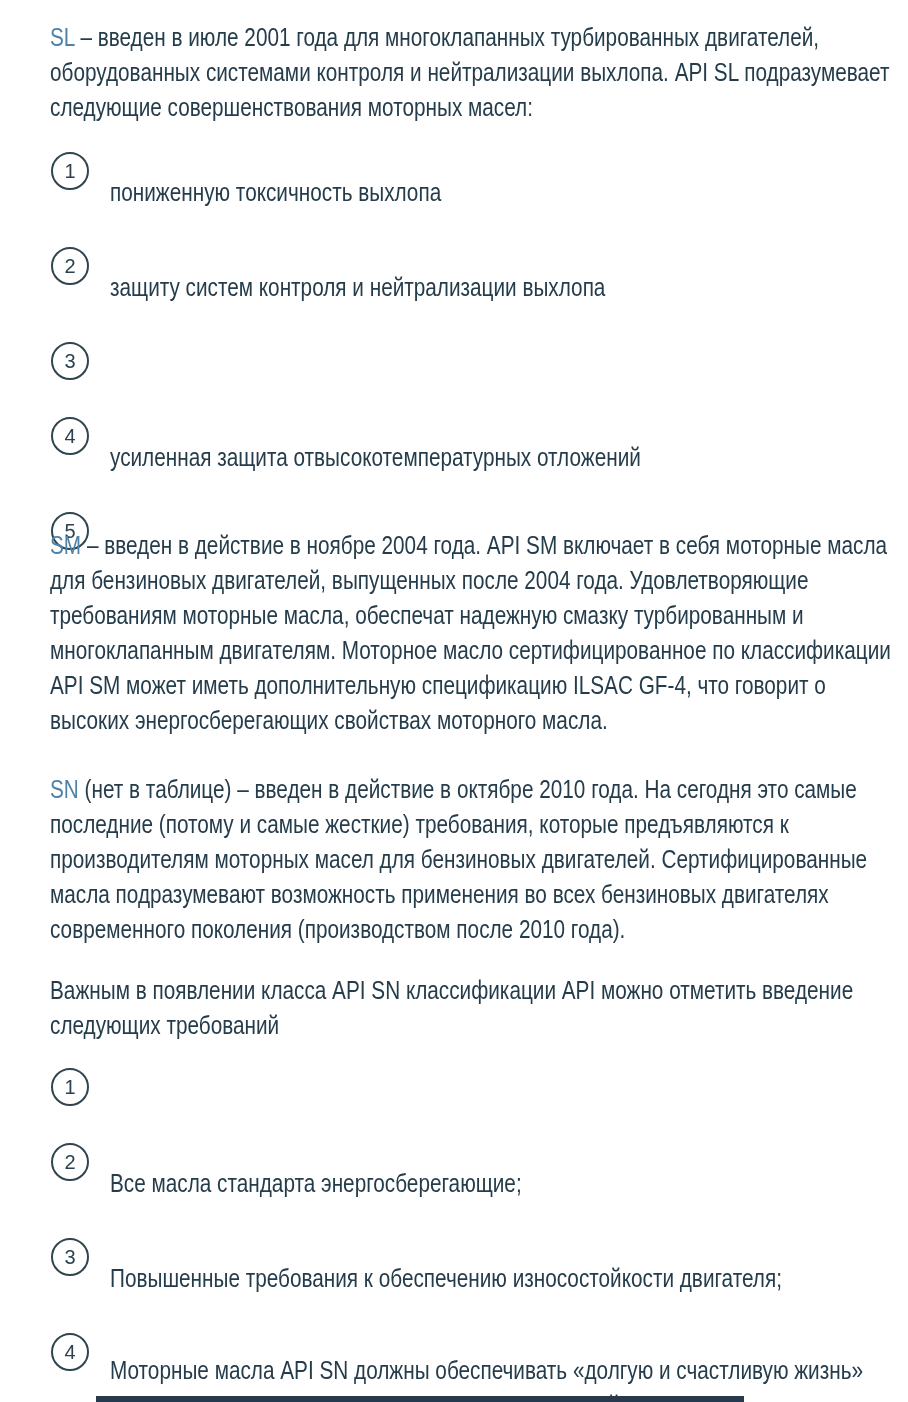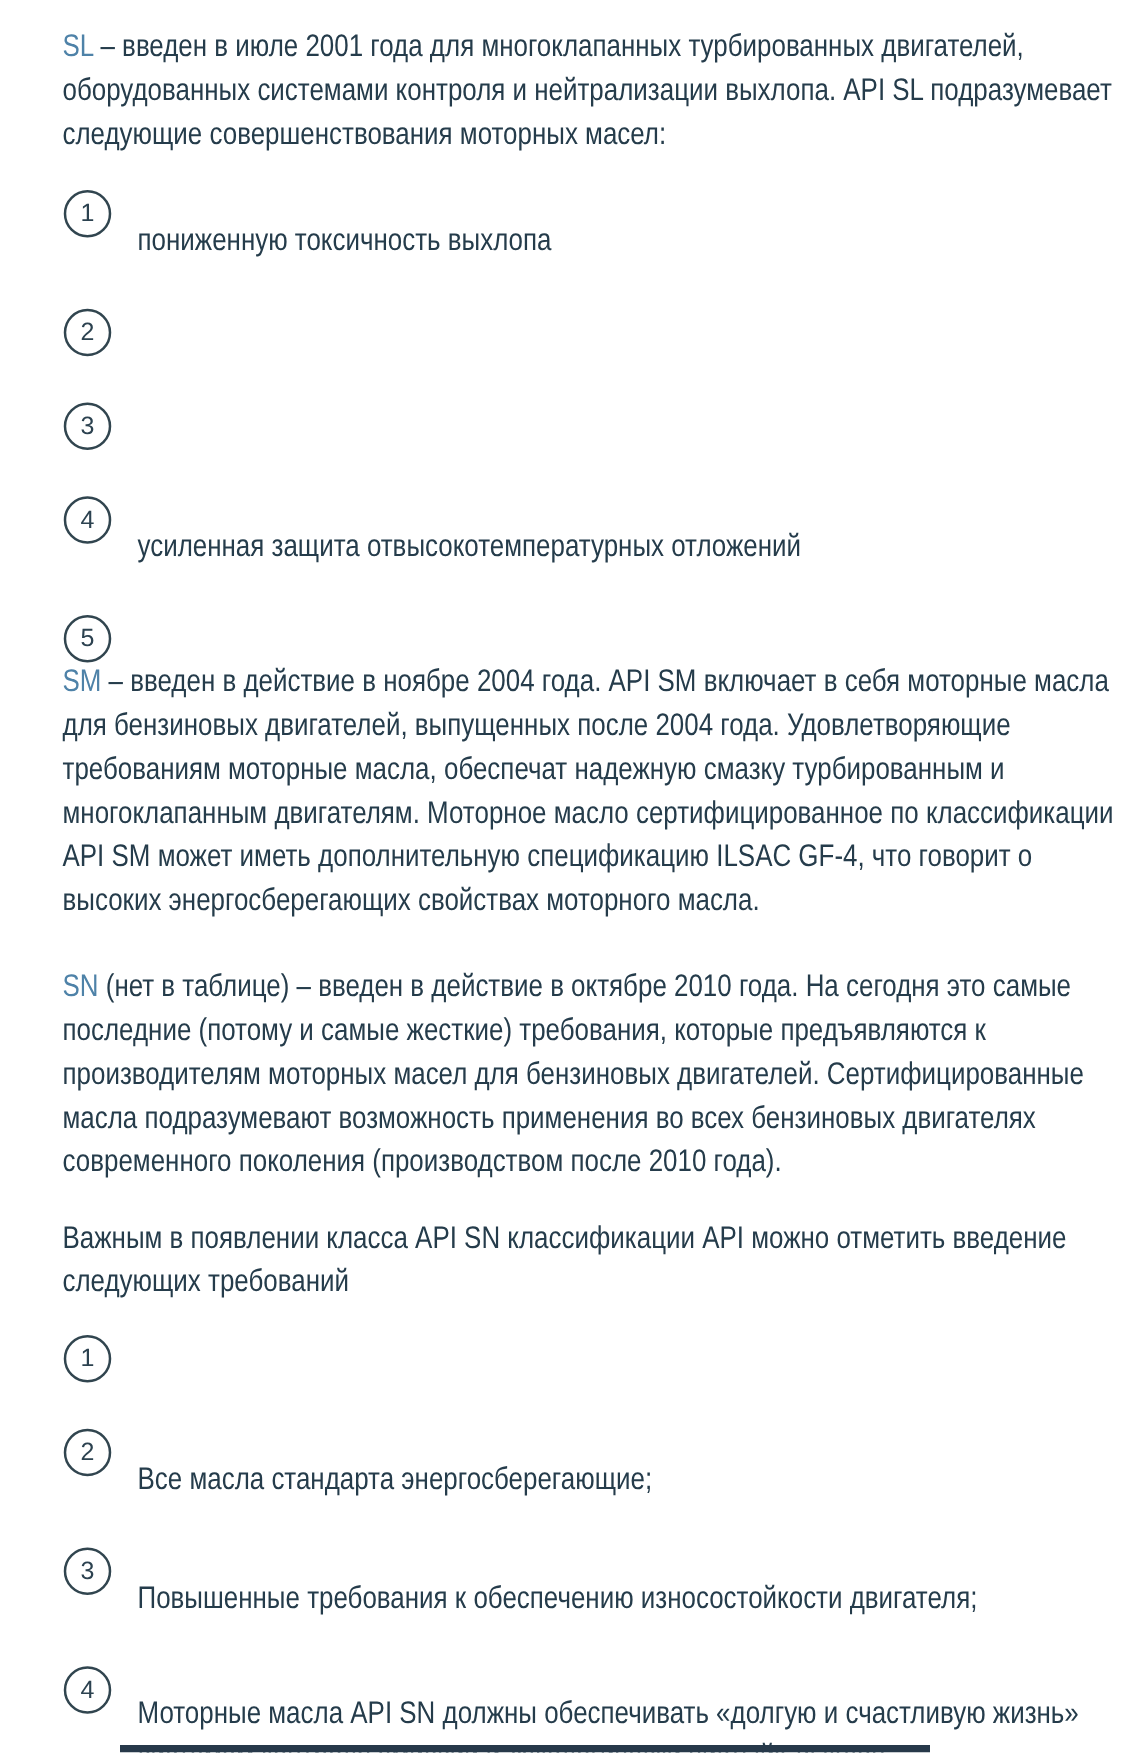--- a/index.html
+++ b/index.html
@@ -48,20 +48,23 @@
       <div class="ncircle">
           <span>1</span>
         </div>
       <div class="ntext">
           <div class="tline">пониженную токсичность выхлопа</div>
         </div>
     </div>
     <div class="nitem">
       <div class="ncircle">
           <span>2</span>
+        </div>
+      <div class="ntext">
+          <div class="tline">защиту систем контроля и нейтрализации выхлопа</div>
         </div>
     </div>
     <div class="nitem">
       <div class="ncircle">
           <span>3</span>
         </div>
     </div>
     <div class="nitem">
       <div class="ncircle">
           <span>4</span>

